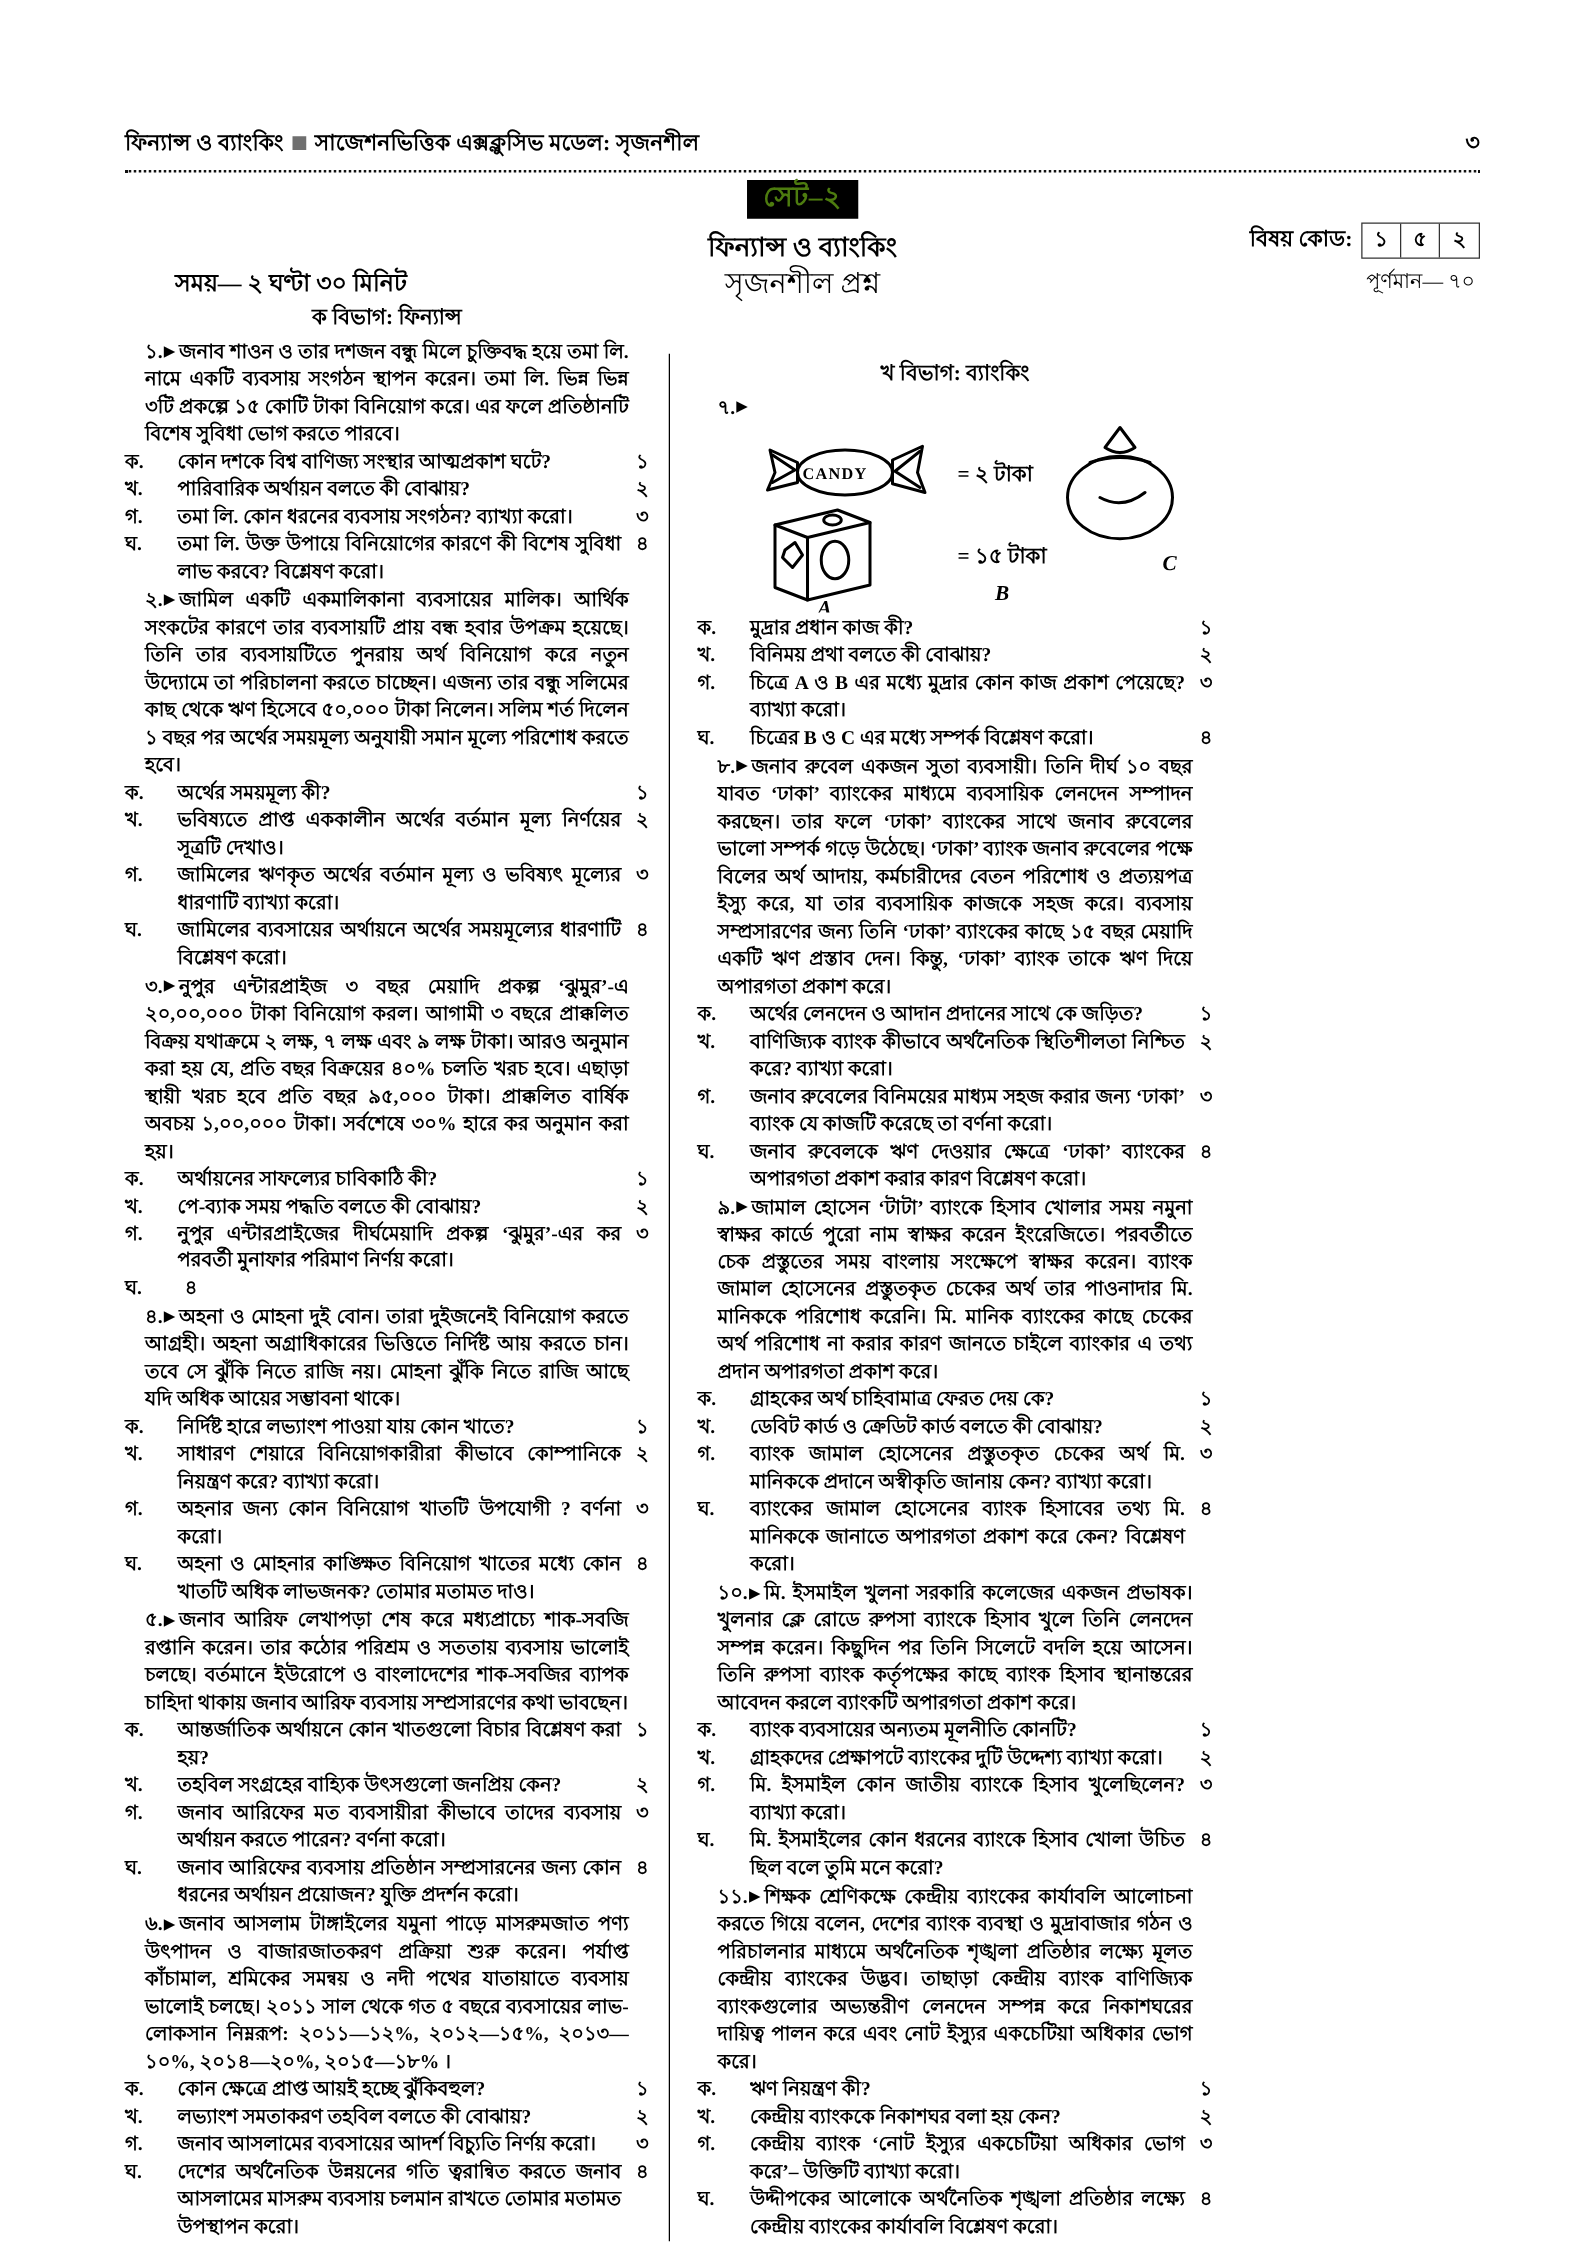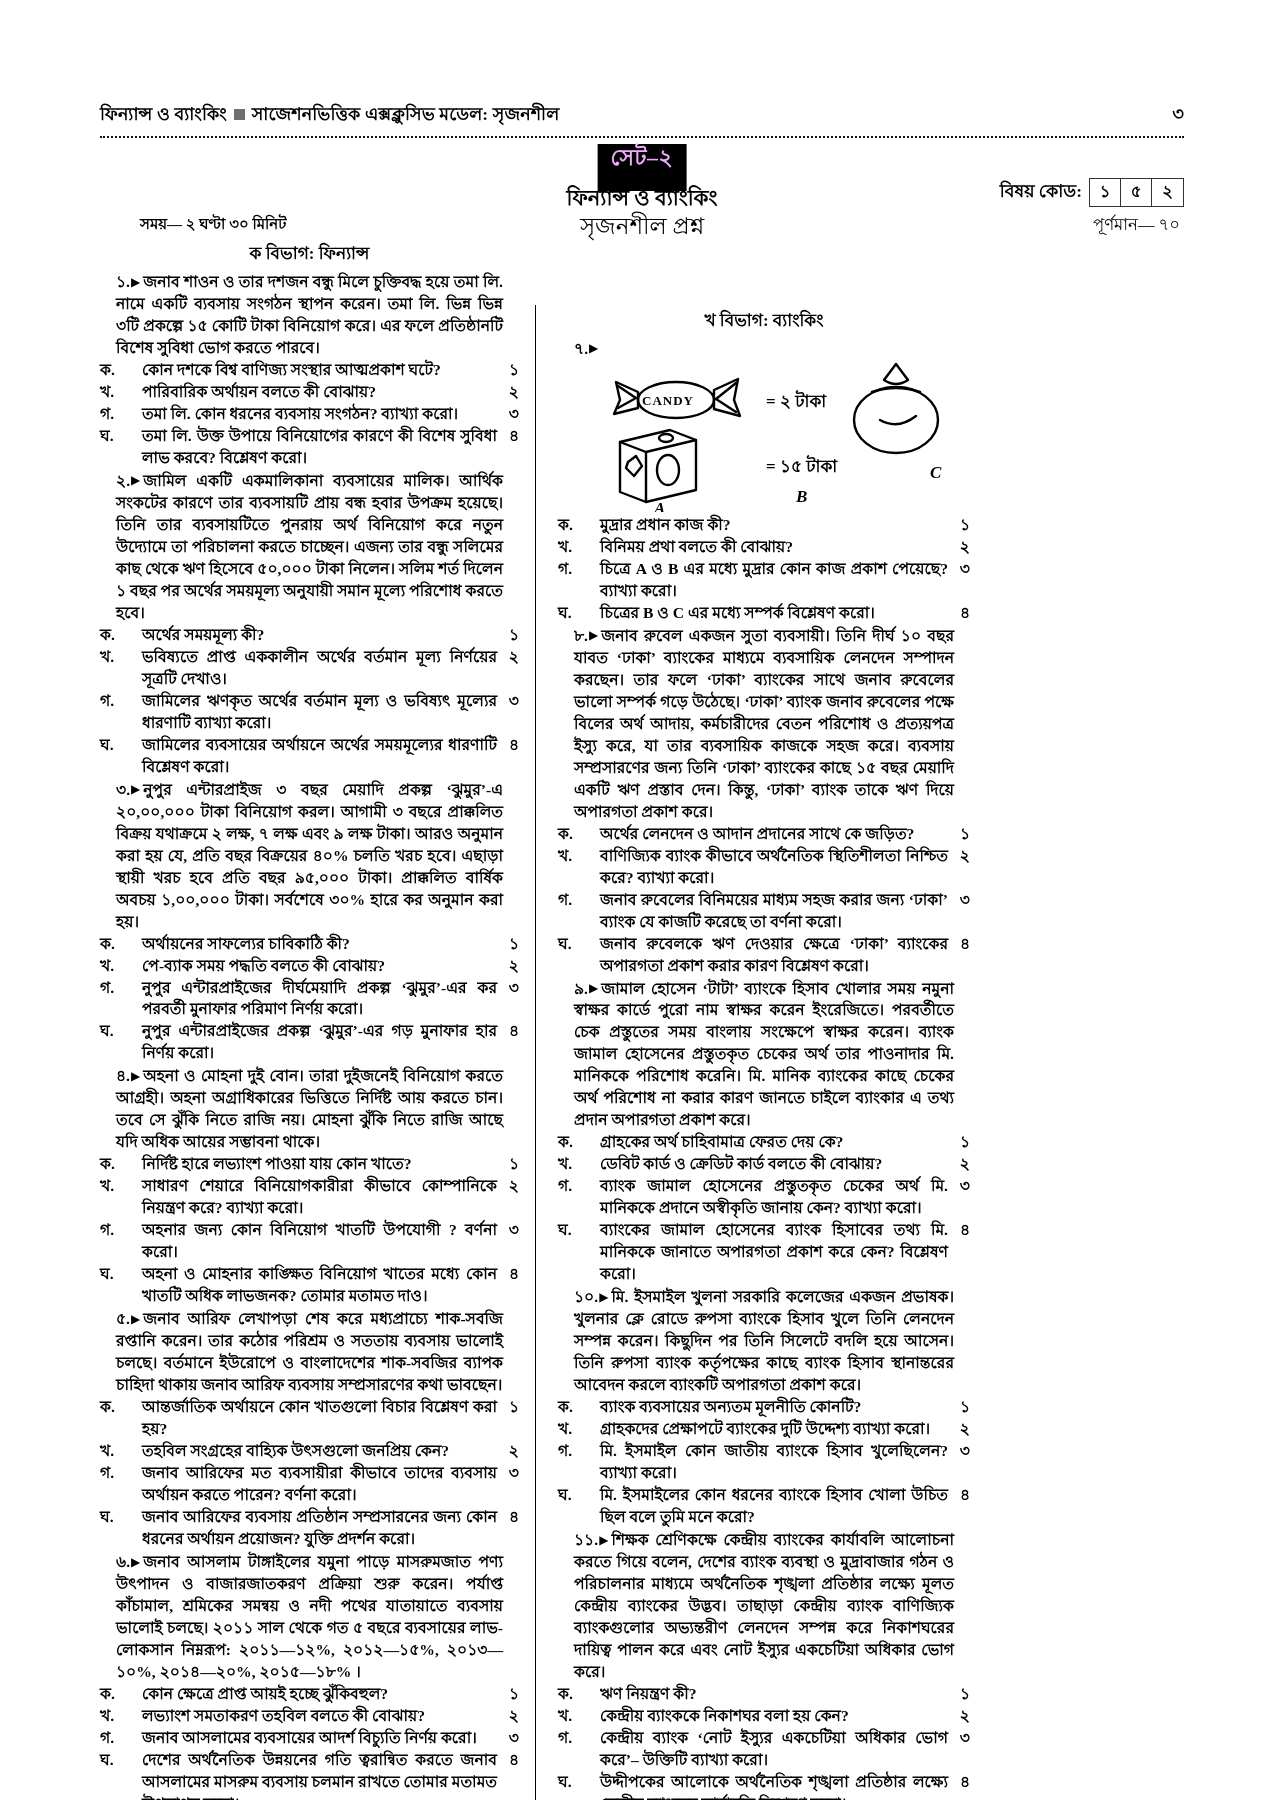--- a/index.html
+++ b/index.html
@@ -16,34 +16,34 @@
   .runhead { display:flex; align-items:baseline; justify-content:space-between;
              font-size:17.5px; font-weight:bold; letter-spacing:.1px; }
   .runhead .left { display:flex; align-items:center; gap:7px; }
   .sqbullet { display:inline-block; width:11px; height:11px; background:#6f6f6f; position:relative; top:-1px; }
   .runhead .pageno { font-size:18px; font-weight:bold; }
   .rule { border-bottom:2px dotted #111; margin-top:5px; height:0; }
 
   
   .masthead { position:relative; height:96px; }
   .setbadge { position:absolute; left:50%; transform:translateX(-50%); top:6px;
-              background:#000; color:#f0abfc; font-size:22px; font-weight:bold;
-              padding:2px 13px 20px; line-height:1.12; letter-spacing:.5px; }
+              background:#000; color:#4d7c0f; font-size:22px; font-weight:bold;
+              padding:2px 13px 4px; line-height:1.12; letter-spacing:.5px; }
   .maintitle { position:absolute; left:50%; transform:translateX(-50%); top:44px;
                font-size:21px; font-weight:bold; white-space:nowrap; }
   .subtitle { position:absolute; left:50%; transform:translateX(-50%); top:70px;
               font-size:23px; font-weight:normal; white-space:nowrap; }
   .codewrap { position:absolute; right:0; top:40px; display:flex; align-items:center; gap:7px; }
   .codelabel { font-size:17.5px; font-weight:bold; }
   .codeboxes { display:flex; border:1.6px solid #333; }
   .codeboxes span { width:31px; height:27px; display:flex; align-items:center; justify-content:center;
                     font-size:16.5px; font-weight:bold; border-right:1.6px solid #333; }
   .codeboxes span:last-child { border-right:none; }
   .fullmarks { position:absolute; right:4px; top:74px; font-size:16.5px; font-weight:normal; }
-  .timeline { position:absolute; left:40px; top:74px; font-size:15px; font-weight:bold; }
+  .timeline { position:absolute; left:40px; top:74px; font-size:19px; font-weight:bold; }
 
   
   .columns { display:flex; margin-top:4px;align-items:flex-end; }
   .col { width:435px; }
   .col.left { padding-right:16px; }
   .col.right { padding-left:22px; border-left:1.7px solid #000; }
 
   .secthead { text-align:center; font-size:17px; font-weight:bold; margin:2px 0 3px; }
 
   .stem { font-size:15.6px; font-weight:bold; line-height:1.41; text-align:justify;
@@ -149,21 +149,20 @@
       <span class="txt">পে-ব্যাক সময় পদ্ধতি বলতে কী বোঝায়?</span>
       <span class="mk">২</span>
     </div>
           <div class="sub">
       <span class="lbl">গ.</span>
       <span class="txt">নুপুর এন্টারপ্রাইজের দীর্ঘমেয়াদি প্রকল্প ‘ঝুমুর’-এর কর পরবর্তী মুনাফার পরিমাণ নির্ণয় করো।</span>
       <span class="mk">৩</span>
     </div>
           <div class="sub">
       <span class="lbl">ঘ.</span>
-      <span class="txt">নুপুর এন্টারপ্রাইজের প্রকল্প ‘ঝুমুর’-এর গড় মুনাফার হার নির্ণয় করো।</span>
       <span class="mk">৪</span>
     </div>
           <div class="stem"><span class="qnum">৪.</span><span class="tri">▶</span><span>অহনা ও মোহনা দুই বোন। তারা দুইজনেই বিনিয়োগ করতে আগ্রহী। অহনা অগ্রাধিকারের ভিত্তিতে নির্দিষ্ট আয় করতে চান। তবে সে ঝুঁকি নিতে রাজি নয়। মোহনা ঝুঁকি নিতে রাজি আছে যদি অধিক আয়ের সম্ভাবনা থাকে।</span></div>
           <div class="sub">
       <span class="lbl">ক.</span>
       <span class="txt">নির্দিষ্ট হারে লভ্যাংশ পাওয়া যায় কোন খাতে?</span>
       <span class="mk">১</span>
     </div>
           <div class="sub">
       <span class="lbl">খ.</span>

